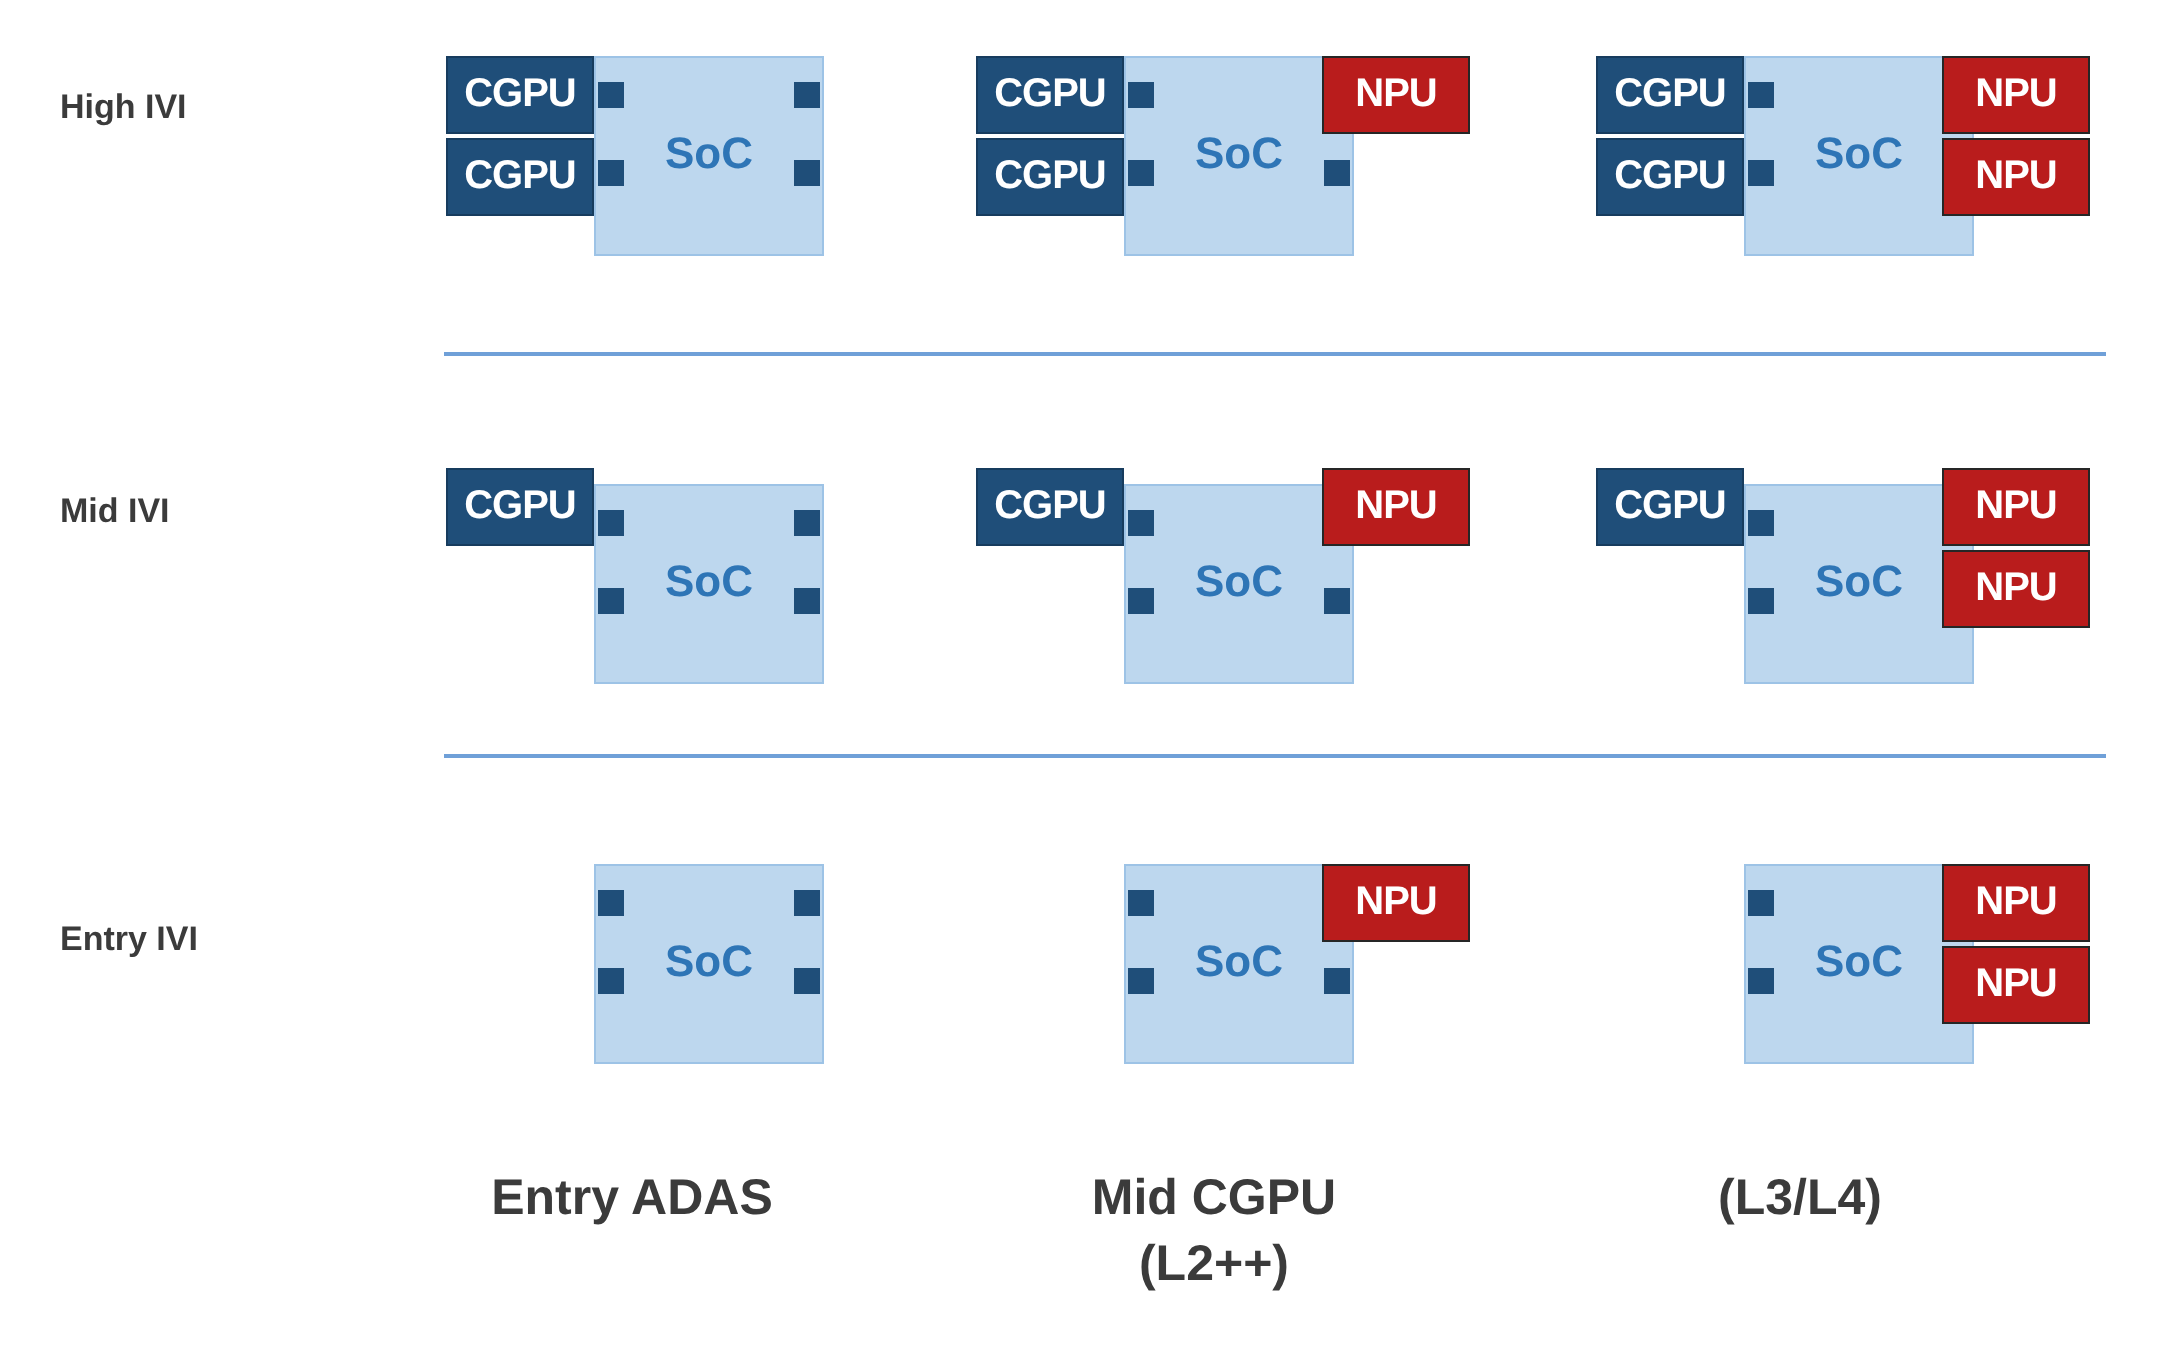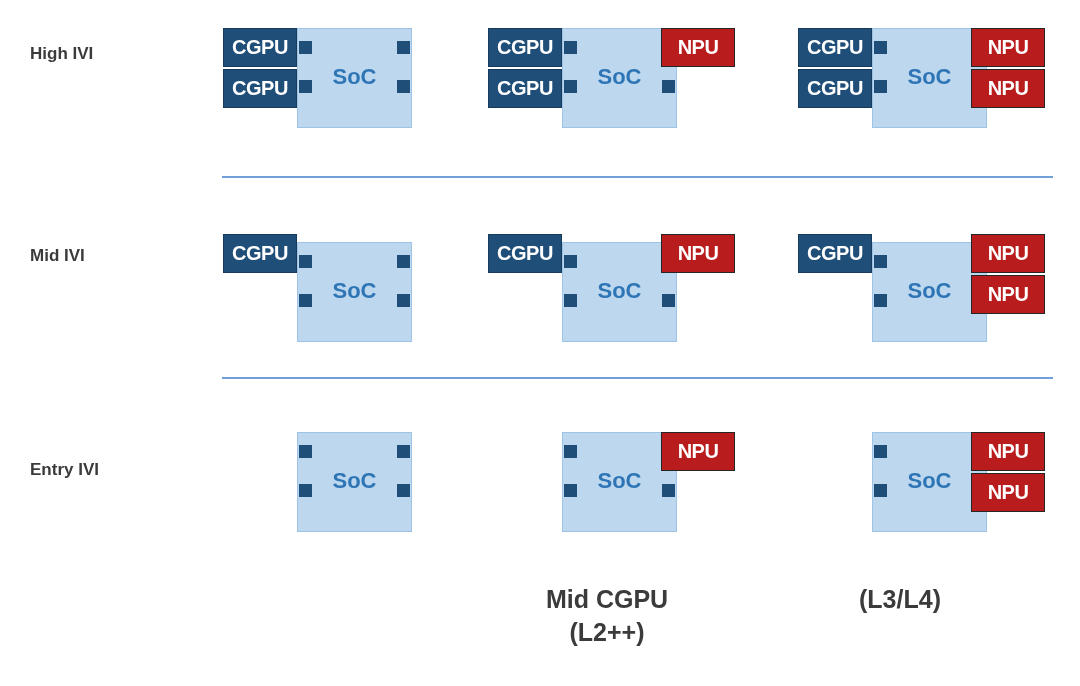--- a/index.html
+++ b/index.html
@@ -163,20 +163,21 @@
           <div class="conn bl"></div>
           <div class="conn tr"></div>
           <div class="conn br"></div>
         </div>
         <div class="ext npu" style="top: 0px;">NPU</div>
         <div class="ext npu" style="top: 41px;">NPU</div>
       </div>
     </div>
 
   <div class="col-label" style="left:196px">
+    <div>Entry ADAS</div>
   </div>
   <div class="col-label" style="left:487px">
     <div>Mid CGPU</div>
     <div>(L2++)</div>
   </div>
   <div class="col-label" style="left:780px">
     <div>(L3/L4)</div>
   </div>
 
 </div>

